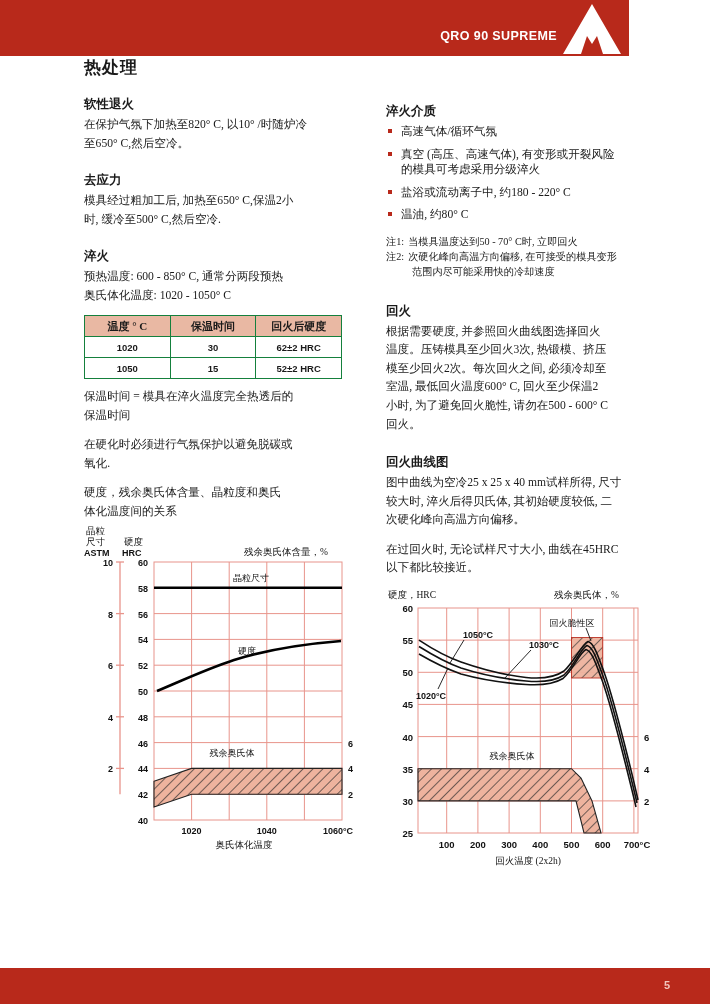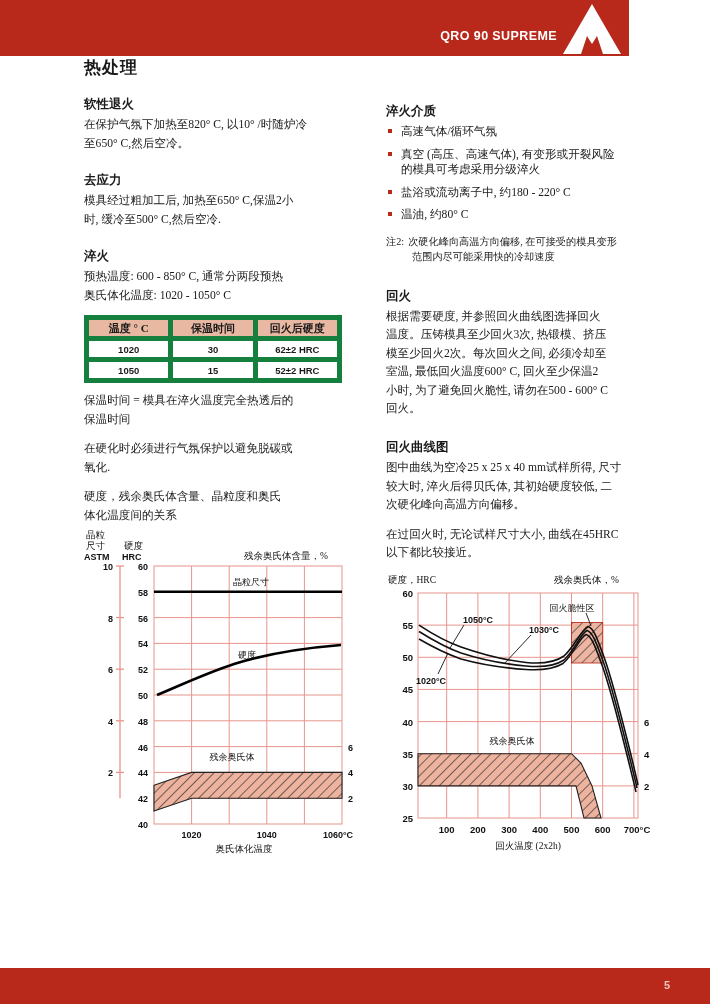--- a/index.html
+++ b/index.html
@@ -84,21 +84,21 @@
   
   table.hard {
     border-collapse:collapse;
     width:258px;
     margin:12px 0 10px 0;
     font-size:9.5px;
     font-weight:bold;
     table-layout:fixed;
   }
   table.hard th, table.hard td {
-    border:5px solid #15803d;
+    border:1px solid #15803d;
     text-align:center;
     height:21px;
     padding:0;
   }
   table.hard th {
     background:#e9b8a3;
     font-family:"Liberation Serif", serif;
     font-size:11px;
     font-weight:bold;
   }
@@ -295,20 +295,24 @@
         <span>盐浴或流动离子中, 约180 - 220° C</span>
       </li>
       <li>
         <span class="bullet-sq"></span>
         <span>温油, 约80° C</span>
       </li>
     </ul>
 
     <div class="notes">
       <div class="note-row">
+        <span class="note-lbl">注1:</span>
+        <span class="note-txt">当模具温度达到50 - 70° C时, 立即回火</span>
+      </div>
+      <div class="note-row">
         <span class="note-lbl">注2:</span>
         <span class="note-txt">次硬化峰向高温方向偏移, 在可接受的模具变形</span>
       </div>
       <div class="note-cont">范围内尽可能采用快的冷却速度</div>
     </div>
 
     <h2 class="sub" style="margin-top:24px">回火</h2>
     <p class="body">根据需要硬度, 并参照回火曲线图选择回火</p>
     <p class="body">温度。压铸模具至少回火3次, 热锻模、挤压</p>
     <p class="body">模至少回火2次。每次回火之间, 必须冷却至</p>

